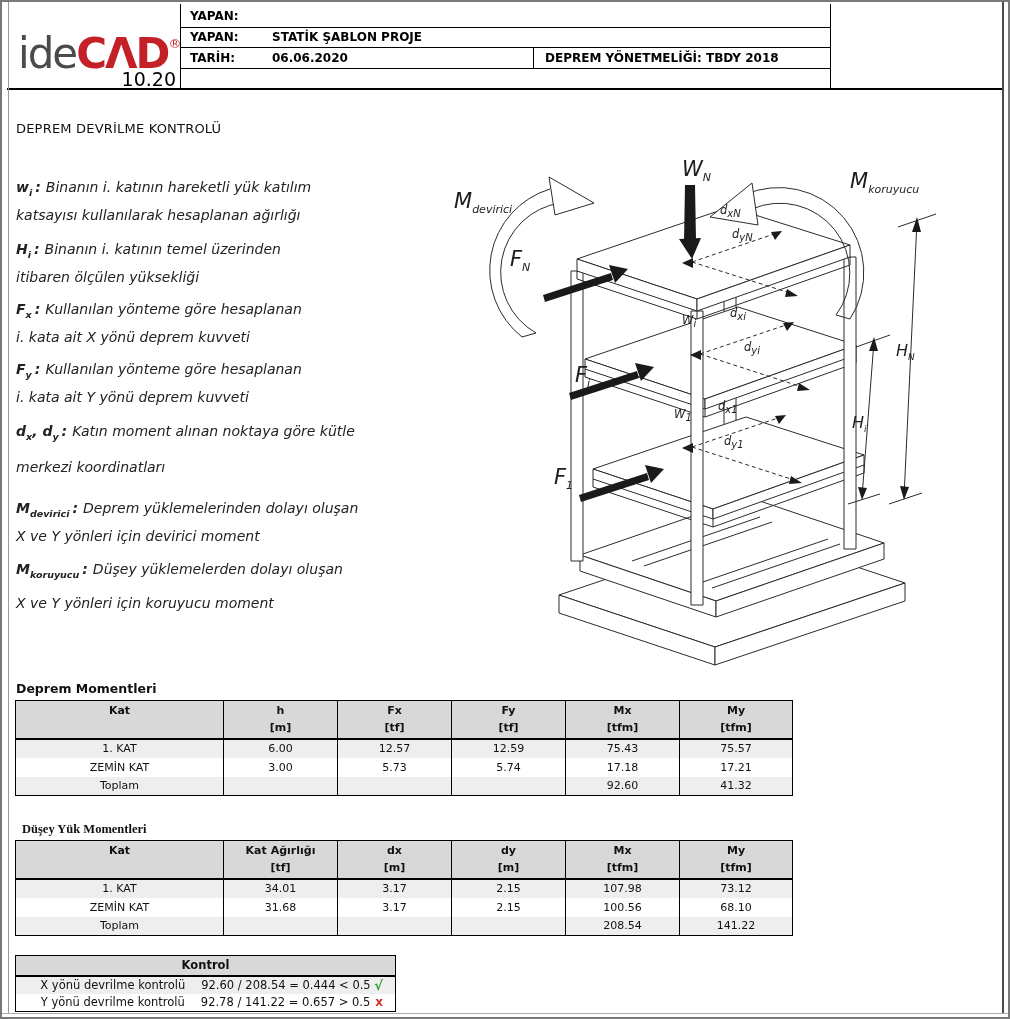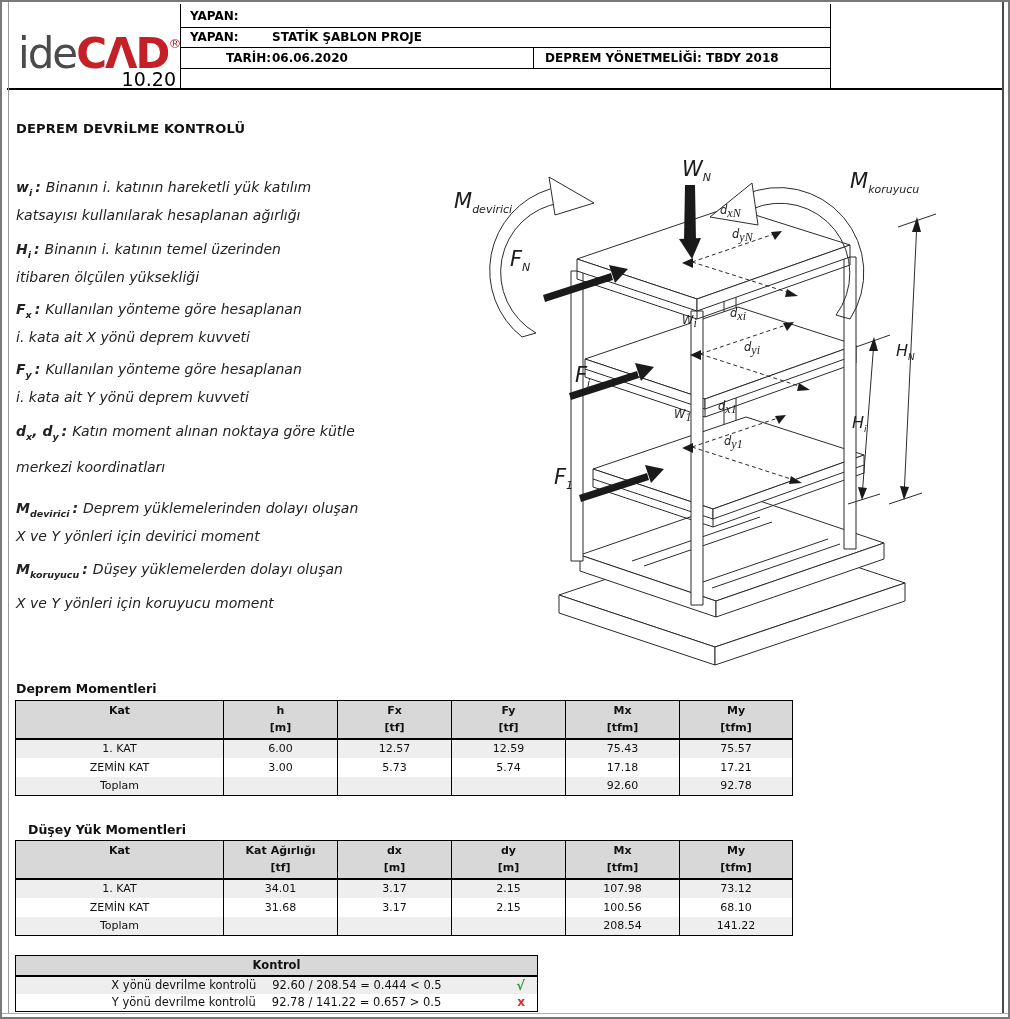--- a/index.html
+++ b/index.html
@@ -18,48 +18,48 @@
   .logo-main { font-size:42px; letter-spacing:-2px; line-height:44px; }
   .logo-ide { color:#4b4b4b; font-weight:400; }
   .logo-cad { color:#c32127; font-weight:bold; }
   .logo-reg { color:#c32127; font-size:13px; vertical-align:20px; letter-spacing:0; }
   .logo-ver { position:absolute; right:4px; top:46px; font-size:19px; color:#000000; }
   .hfield-label { font-size:12px; font-weight:bold; color:#000; }
   .hfield-value { font-size:12px; font-weight:bold; color:#000; }
   .regulation { font-size:12px; font-weight:bold; color:#000; }
 
   
-  .main-title { left:14px; top:119px; font-size:13px; font-weight:bold; letter-spacing:.2px; color:#111; }
+  .main-title { left:14px; top:119px; font-size:13px; font-weight:normal; letter-spacing:.2px; color:#111; }
   .def { left:14px; width:462px; font-style:italic; font-size:14px; color:#222; line-height:23px; }
   .def .dsym { font-weight:bold; }
   .def sub { font-size:9.5px; font-style:italic; }
   .def .dcolon { font-weight:bold; margin:0 5px 0 3px; }
   .lh30 { line-height:31px; }
   .lh28 { line-height:28px; }
 
   
   .diagram { left:450px; top:145px; width:556px; height:520px; }
   .diagram svg { position:absolute; left:0; top:0; }
   .dlab { position:absolute; font-style:italic; color:#1d1d1d; white-space:nowrap; line-height:1; }
   .dlab sub { font-style:italic; }
   .big   { font-size:21px; } .big sub { font-size:11px; }
   .mid   { font-size:16px; } .mid sub { font-size:9px; }
-  .small { font-size:11.5px; } .small sub { font-size:12px;font-family:Liberation Serif, serif; }
+  .small { font-size:11.5px; } .small sub { font-size:10px; }
 
   
   .sectitle { font-size:12.5px; font-weight:bold; color:#111; }
   table.rtable { position:absolute; border-collapse:collapse; table-layout:fixed; font-size:11px; color:#111; }
   table.rtable th, table.rtable td { border-left:1px solid #000; border-right:1px solid #000; text-align:center; padding:0; }
   table.rtable thead th { background:#d8d8d8; font-weight:bold; height:38px; vertical-align:top; padding-top:3px; border-bottom:2px solid #000; border-top:1px solid #000; }
   table.rtable thead .cu { margin-top:4px; }
   table.rtable tbody td { height:19px; }
   table.rtable tbody tr.odd td { background:#eeeeee; }
   table.rtable tbody tr:last-child td { border-bottom:1px solid #000;text-align:center; }
 
-  table.ktable { position:absolute; border-collapse:collapse; table-layout:fixed; font-size:11.5px; color:#111; width:523px; }
+  table.ktable { position:absolute; border-collapse:collapse; table-layout:fixed; font-size:11.5px; color:#111; width:381px; }
   table.ktable th { background:#d8d8d8; border:1px solid #000; border-bottom:2px solid #000; font-weight:bold; height:20px; }
   table.ktable td { border-left:1px solid #000; border-right:1px solid #000; height:18px; position:relative; }
   table.ktable tr.odd td { background:#eeeeee; }
   table.ktable tr:last-child td { border-bottom:1px solid #000; }
   .krow { display:flex; justify-content:center; gap:16px; align-items:center; height:100%; }
   .mark { position:absolute; right:12px; top:1px; font-weight:bold; font-size:13px; }
   .mark.pass { color:#2da135; }
   .mark.fail { color:#d43030; font-size:12px; }
 </style>
 </head>
@@ -77,21 +77,21 @@
   <div class="abs hline" style="left:531px; top:45px; width:1px; height:22px;"></div>
   <div class="abs hline" style="left:178px; top:25px; width:651px; height:1px;"></div>
   <div class="abs hline" style="left:178px; top:45px; width:651px; height:1px;"></div>
   <div class="abs hline" style="left:178px; top:66px; width:651px; height:1px;"></div>
   <div class="abs hline" style="left:5px;  top:86px; width:996px; height:2px;"></div>
 
   <div class="abs hfield-label" style="left:188px; top:7px;">YAPAN:</div>
   <div class="abs hfield-value" style="left:270px; top:7px;"></div>
   <div class="abs hfield-label" style="left:188px; top:28px;">YAPAN:</div>
   <div class="abs hfield-value" style="left:270px; top:28px;">STATİK ŞABLON PROJE</div>
-  <div class="abs hfield-label" style="left:188px; top:49px;margin-left:36px;">TARİH:</div>
+  <div class="abs hfield-label" style="left:188px; top:49px;">TARİH:</div>
   <div class="abs hfield-value" style="left:270px; top:49px;">06.06.2020</div>
   <div class="abs regulation" style="left:543px; top:49px;">DEPREM YÖNETMELİĞİ: TBDY 2018</div>
 
   <div class="abs main-title">DEPREM DEVRİLME KONTROLÜ</div>
 
   <div class="abs def" style="top:174px;">
     <span class="dsym"><span>w</span><sub>i</sub></span><span class="dsym dcolon">:</span><span>Binanın i. katının hareketli yük katılım</span><br><span>katsayısı kullanılarak hesaplanan ağırlığı</span>
   </div>
   <div class="abs def" style="top:236px;">
     <span class="dsym"><span>H</span><sub>i</sub></span><span class="dsym dcolon">:</span><span>Binanın i. katının temel üzerinden</span><br><span>itibaren ölçülen yüksekliği</span>
@@ -298,26 +298,26 @@
         <td>5.74</td>
         <td>17.18</td>
         <td>17.21</td>
       </tr>
       <tr class="odd">
         <td>Toplam</td>
         <td></td>
         <td></td>
         <td></td>
         <td>92.60</td>
-        <td>92.78</td>
+        <td>41.32</td>
       </tr>
     </tbody>
   </table>
 
-  <div class="abs sectitle" style="left:26px; top:820px;">Düşey Yük Momentleri</div>
+  <div class="abs sectitle" style="left:20px; top:820px;font-family:Liberation Serif, serif;">Düşey Yük Momentleri</div>
   <table class="rtable" style="left:13px; top:838px; width:777px;">
     <colgroup>
         <col style="width:208px">
         <col style="width:114px">
         <col style="width:114px">
         <col style="width:114px">
         <col style="width:114px">
         <col style="width:113px">
       </colgroup>
     <thead>

